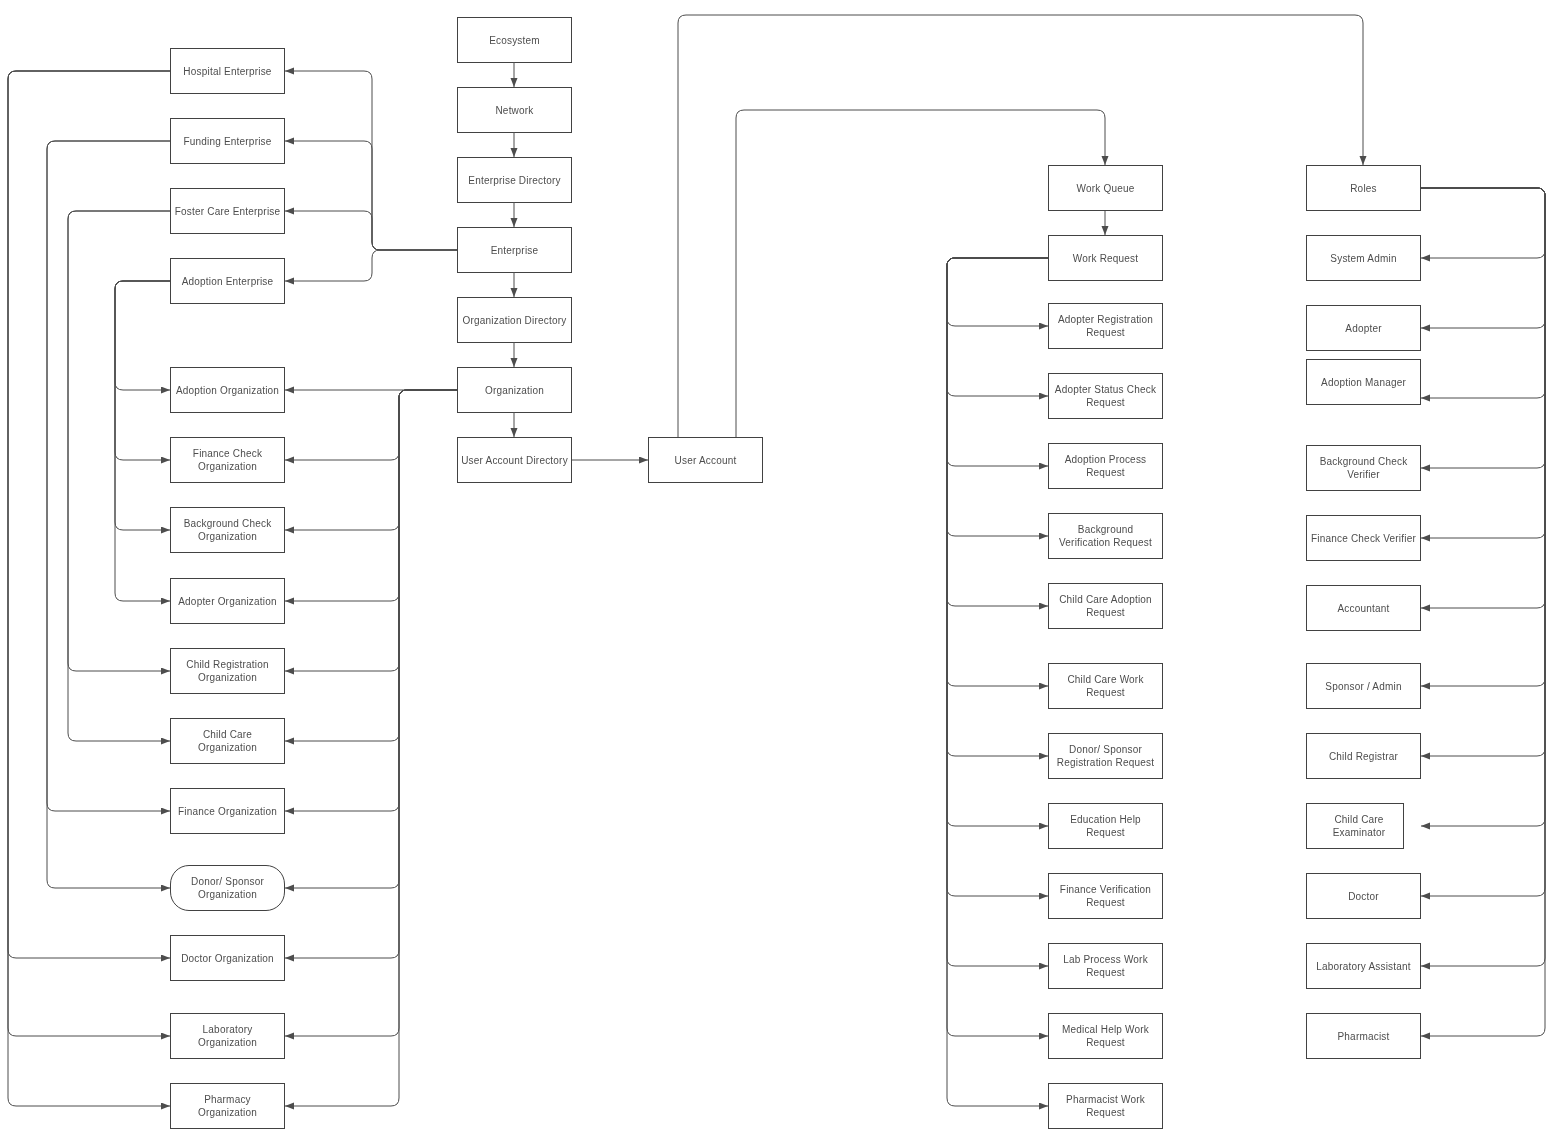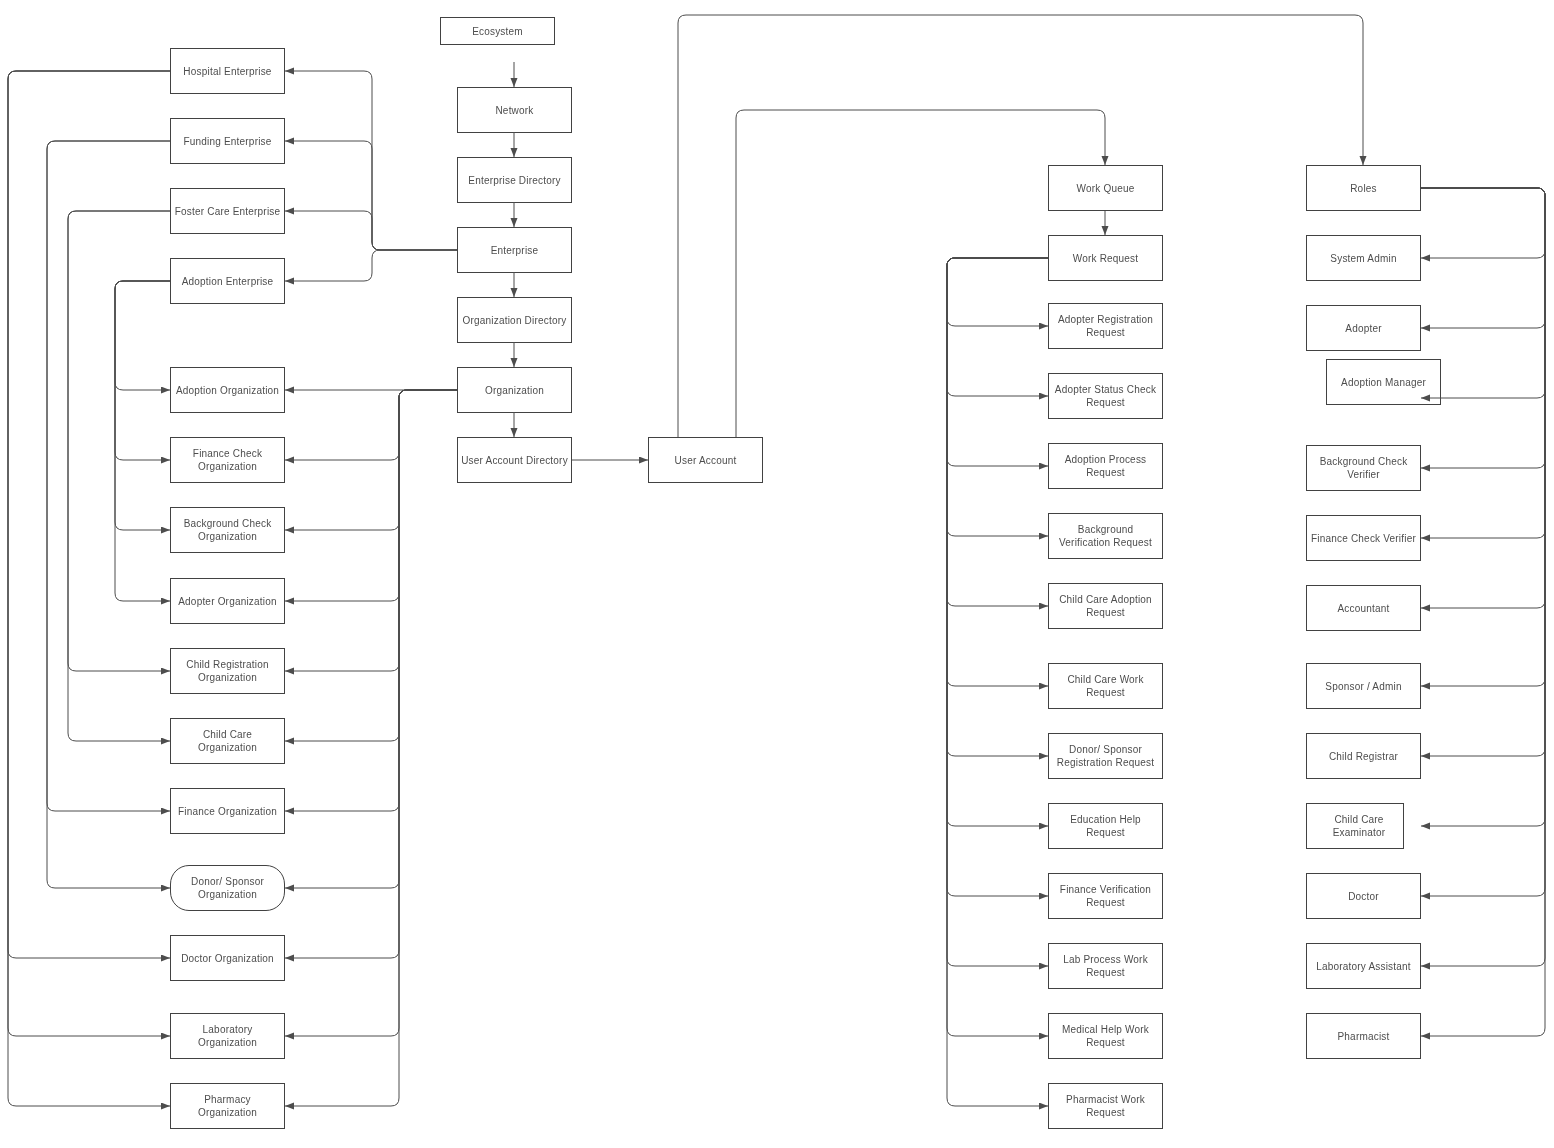--- a/index.html
+++ b/index.html
@@ -40,21 +40,21 @@
     fill:none;
     stroke:#4d4d4d;
     stroke-width:1;
   }
 </style>
 </head>
 <body>
 
 <div class="canvas" id="canvas">
 
-  <div class="node" style="left: 440px; top: 17px; width: 115px; height: 28px;">
+  <div class="node" style="left: 457px; top: 17px; width: 115px; height: 46px;">
       <span class="node-label">Ecosystem</span>
     </div>
     <div class="node" style="left: 457px; top: 87px; width: 115px; height: 46px;">
       <span class="node-label">Network</span>
     </div>
     <div class="node" style="left: 457px; top: 157px; width: 115px; height: 46px;">
       <span class="node-label">Enterprise Directory</span>
     </div>
     <div class="node" style="left: 457px; top: 227px; width: 115px; height: 46px;">
       <span class="node-label">Enterprise</span>
@@ -160,21 +160,21 @@
     </div>
     <div class="node" style="left: 1306px; top: 165px; width: 115px; height: 46px;">
       <span class="node-label">Roles</span>
     </div>
     <div class="node" style="left: 1306px; top: 235px; width: 115px; height: 46px;">
       <span class="node-label">System Admin</span>
     </div>
     <div class="node" style="left: 1306px; top: 305px; width: 115px; height: 46px;">
       <span class="node-label">Adopter</span>
     </div>
-    <div class="node" style="left: 1306px; top: 359px; width: 115px; height: 46px; margin-left: 20px;">
+    <div class="node" style="left: 1306px; top: 359px; width: 115px; height: 46px;">
       <span class="node-label">Adoption Manager</span>
     </div>
     <div class="node" style="left: 1306px; top: 445px; width: 115px; height: 46px;">
       <span class="node-label">Background Check Verifier</span>
     </div>
     <div class="node" style="left: 1306px; top: 515px; width: 115px; height: 46px;">
       <span class="node-label">Finance Check Verifier</span>
     </div>
     <div class="node" style="left: 1306px; top: 585px; width: 115px; height: 46px;">
       <span class="node-label">Accountant</span>

